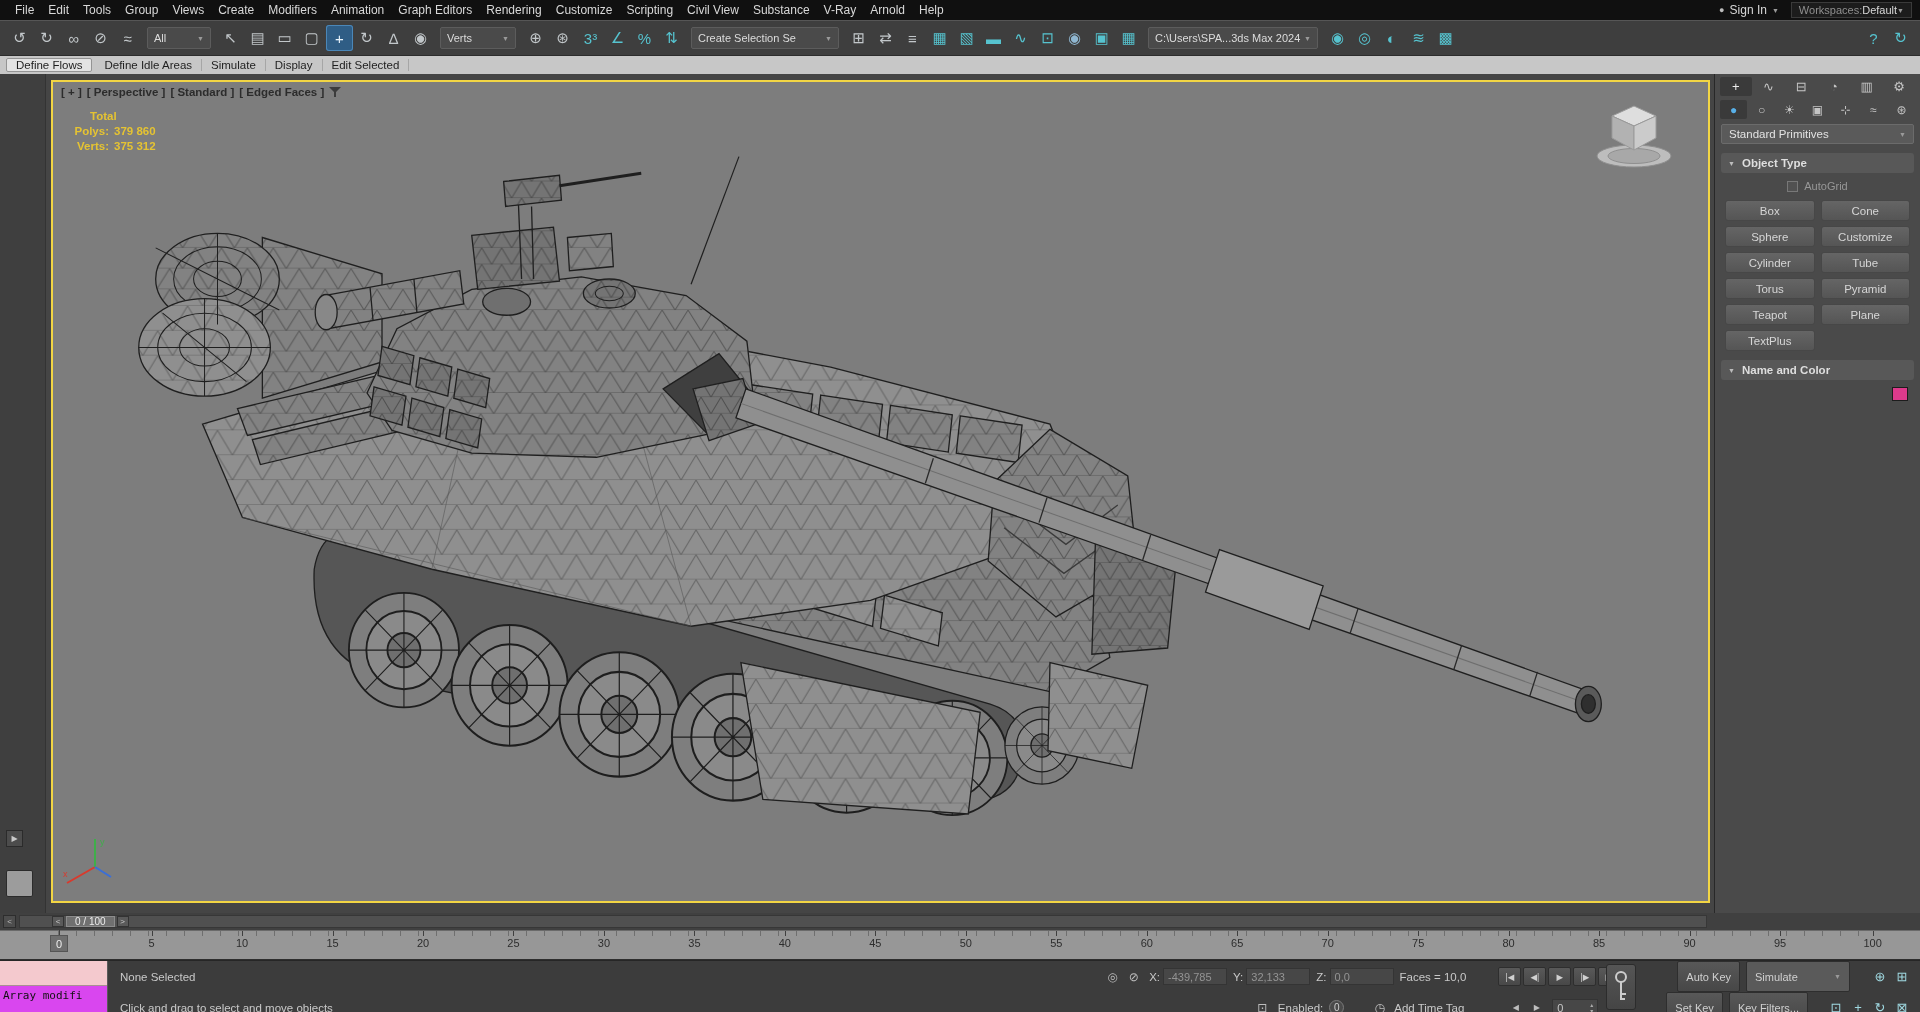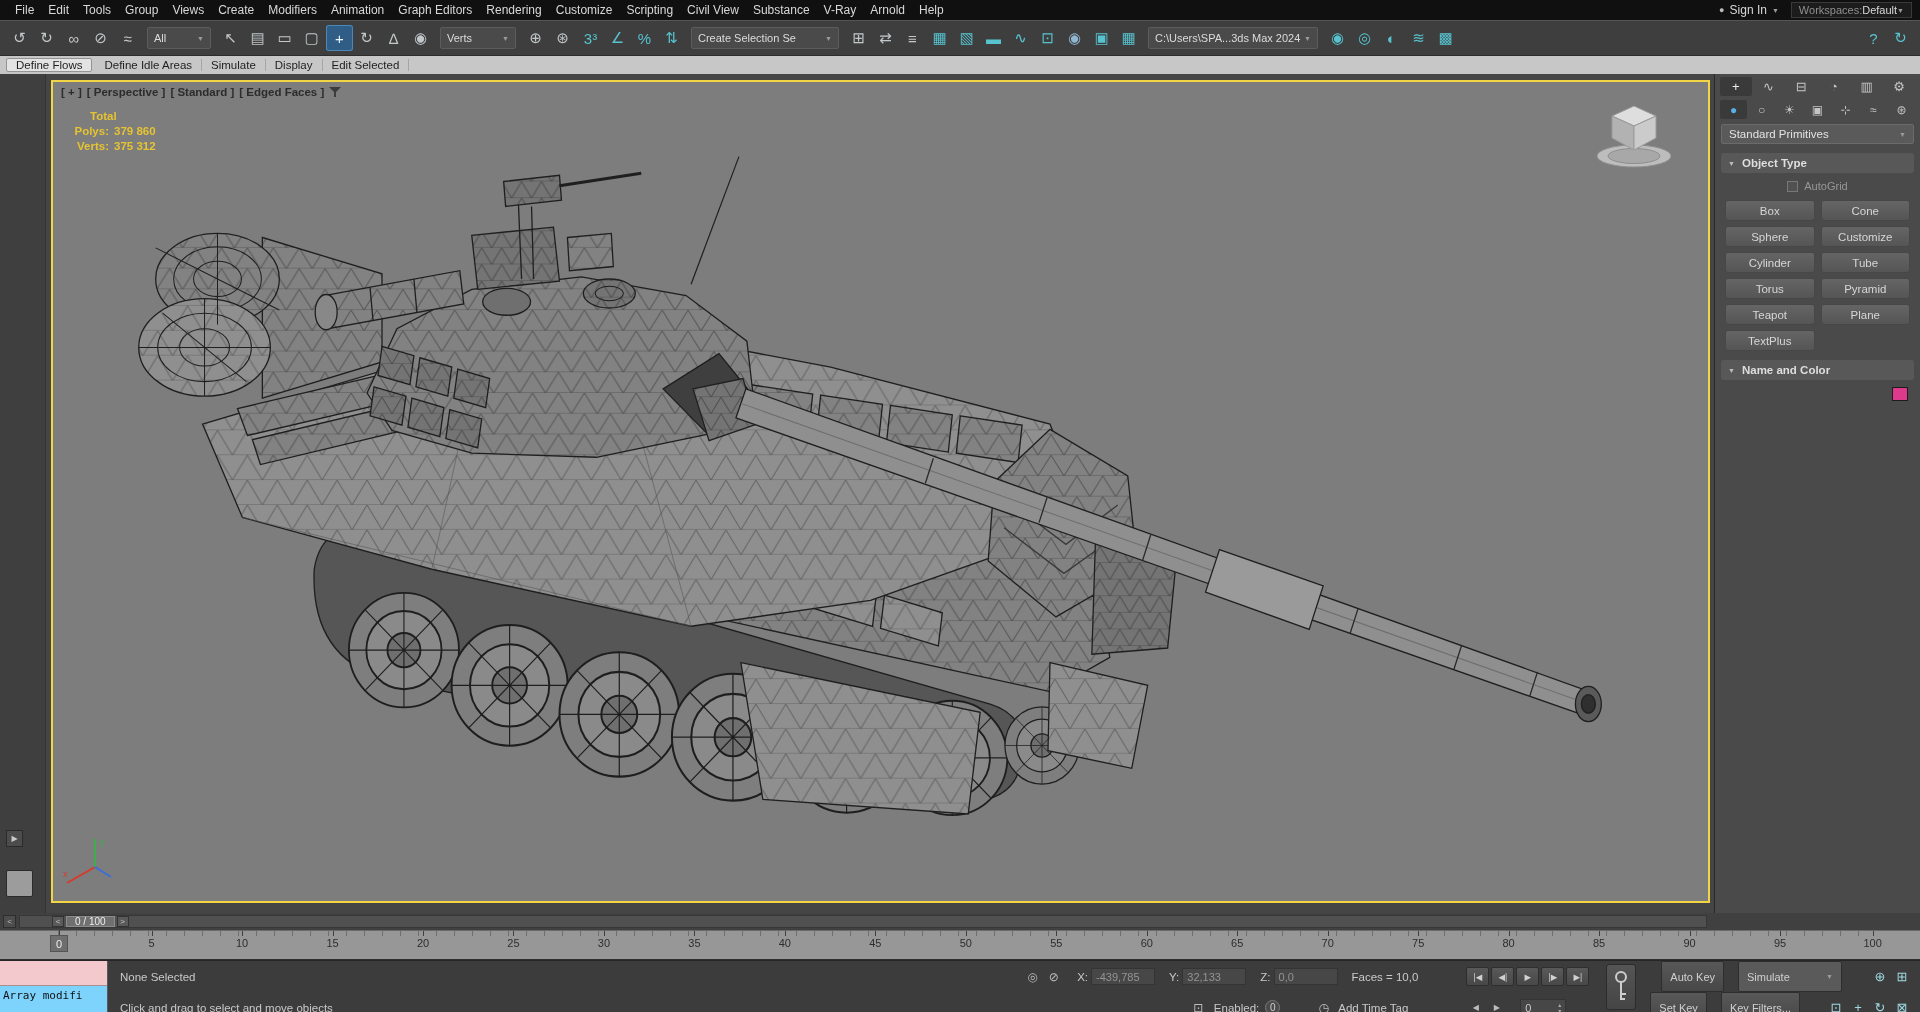--- a/index.html
+++ b/index.html
@@ -74,23 +74,23 @@
 .ruler{height:30px;background:#979797;border-top:1px solid #6a6a6a;border-bottom:1px solid #2e2e2e;position:relative}
 .ruler-minor{position:absolute;top:0;left:58px;right:46px;height:5px;background:repeating-linear-gradient(to right,#6f6f6f 0 1px,transparent 1px 18px)}
 .ruler-ticks{position:absolute;left:50px;right:38px;top:6px;display:flex;justify-content:space-between;font-size:11px;color:#2d2d2d}
 .tick-label{position:relative;min-width:14px;text-align:center}
 .tick-label::before{content:"";position:absolute;top:-6px;left:50%;width:1px;height:5px;background:#3f3f3f}
 .ruler-ticks span.tick-label:first-of-type{background:#6e6e6e;border:1px solid #555;color:#ededed;padding:0 5px;top:-2px;height:17px;line-height:16px}
 
 .statusbar{height:52px;background:#3c3c3c;border-top:1px solid #262626;position:relative;color:#c9c9c9;font-size:11.5px}
 .mxs{position:absolute;left:0;top:0;width:108px;height:52px;border-right:1px solid #5a5a5a}
 .mxs-pink{height:25px;background:#f4c9ce;border-bottom:1px solid #a89093}
-.mxs-white{height:26px;background:#7dd3fc;color:#111;font-family:"DejaVu Sans Mono","Liberation Mono",monospace;font-size:11px;padding:3px 3px;white-space:nowrap;overflow:hidden}
+.mxs-white{height:26px;background:#d946ef;color:#111;font-family:"DejaVu Sans Mono","Liberation Mono",monospace;font-size:11px;padding:3px 3px;white-space:nowrap;overflow:hidden}
 .sb-rows{margin-left:112px;height:100%;display:flex;flex-direction:column}
-.sb-row{flex:1;display:flex;align-items:center;padding:0 8px;gap:14px}
+.sb-row{flex:1;display:flex;align-items:center;padding:0 8px;gap:6px}
 .ml-auto{margin-left:auto}
 .sp20{width:20px}.sp44{width:44px}.sp56{width:56px}.sp30{width:30px}
 .icon-cluster{display:flex;align-items:center;gap:2px}
 .sb-icon{width:19px;height:18px;display:flex;align-items:center;justify-content:center;font-size:12px;color:#bdbdbd;background:transparent;border:none}
 .coord{display:flex;align-items:center;gap:3px}
 .coord-val{width:64px;height:17px;background:#474747;border:1px solid #343434;color:#949494;font-size:11px;display:flex;align-items:center;padding:0 4px}
 .pb-btn{width:23px;height:19px;background:linear-gradient(#595959,#484848);border:1px solid #2e2e2e;border-radius:2px;color:#d0d0d0;font-size:8.5px;display:flex;align-items:center;justify-content:center}
 .sb-btn{height:31px;background:linear-gradient(#585858,#474747);border:1px solid #2e2e2e;border-radius:2px;color:#d0d0d0;font-size:11px;padding:0 8px;display:flex;align-items:center;white-space:nowrap;gap:8px}
 .sb-dd{width:104px;justify-content:space-between;background:#5a5a5a}
 .bigkey{position:absolute;left:1606px;top:3px;width:30px;height:46px;background:linear-gradient(#555,#454545);border:1px solid #2c2c2c;border-radius:3px;display:flex;align-items:center;justify-content:center}

